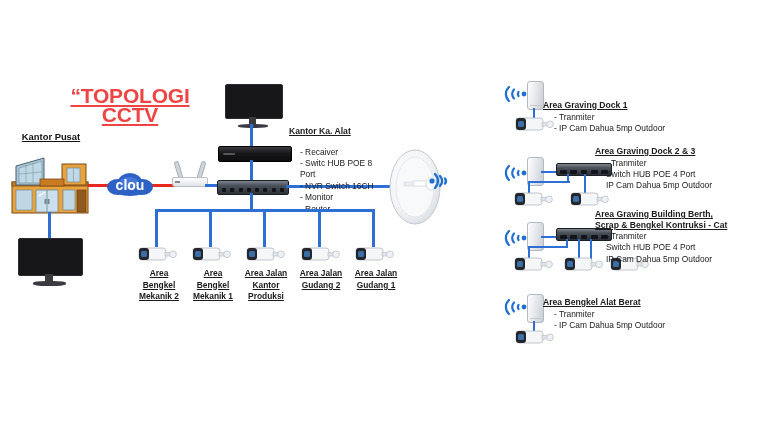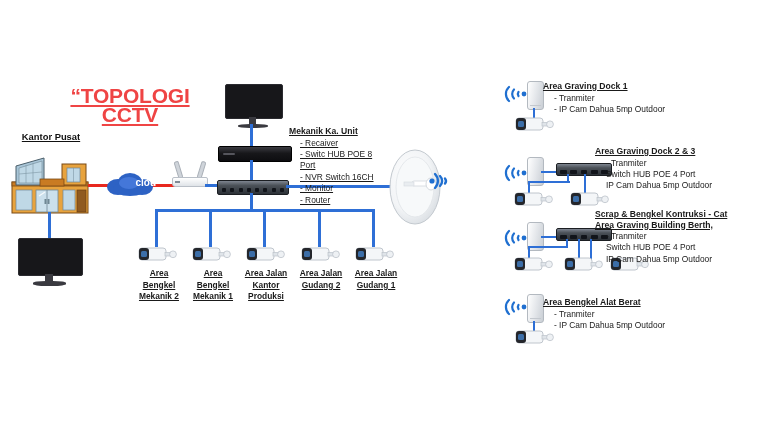--- a/index.html
+++ b/index.html
@@ -76,22 +76,22 @@
   
   .rtr-body{
     position:absolute;background:linear-gradient(#ffffff,#dfe3e8);
     border:1px solid #b9bfc7;border-radius:2px 2px 3px 3px;
   }
   .ant{position:absolute;background:#cfd4da;border:1px solid #aab0b8;border-radius:2px;}
 
   
   .cloud{position:absolute;}
   .cloud-txt{
-    position:absolute;color:#ffffff;font-size:10px;font-weight:bold;
-    text-align:right;width:100%;top:5px;left:0;
+    position:absolute;color:#ffffff;font-size:14px;font-weight:bold;
+    text-align:center;width:100%;top:5px;left:0;
   }
 
   
   .dish{position:absolute;}
 
   
   .cam{position:absolute;width:42px;height:17px;}
 
   
   .cpe{position:absolute;width:15px;height:27px;
@@ -229,22 +229,22 @@
       <g fill="none" stroke="#1F6FD0" stroke-width="2.4" stroke-linecap="round">
         <path d="M6 4 A10 10 0 0 1 6 18"></path>
         <path d="M11 6 A7 7 0 0 1 11 16"></path>
         <path d="M16 8.5 A4 4 0 0 1 16 13.5"></path>
       </g>
       <circle cx="3" cy="11" r="2.6" fill="#1F6FD0"></circle>
     </svg>
   </div>
 
   <div class="abs" style="left:289px;top:126px;">
-    <div class="hdr">Mekanik Ka. Unit</div>
-    <div class="lst" style="margin-top:1px;text-decoration:underline;">
+    <div class="hdr">Kantor Ka. Alat</div>
+    <div class="lst" style="margin-top:10px;">
       <div>- Recaiver</div>
       <div>- Switc HUB POE 8</div>
       <div>Port</div>
       <div>- NVR Switch 16CH</div>
       <div>- Monitor</div>
       <div>- Router</div>
     </div>
   </div>
 
   <div class="wire" style="left:250px;top:193px;width:3px;height:18px;"></div>
@@ -342,21 +342,21 @@
     <div class="wire" style="left:533px;top:108px;width:2.4px;height:14px;"></div>
     <div class="cam" style="left:513px;top:116px;">
       <svg viewBox="0 0 42 17" width="42" height="17">
         <rect x="3" y="2" width="27" height="12" rx="3" fill="#f4f6f8" stroke="#b9c0c7" stroke-width="0.9"></rect>
         <rect x="3" y="2" width="10" height="12" rx="3" fill="#24262b"></rect>
         <rect x="5" y="5" width="6" height="6" rx="1.5" fill="#3c6ea8"></rect>
         <rect x="29" y="6.5" width="6" height="3.5" fill="#dfe4e9" stroke="#bcc3ca" stroke-width="0.7"></rect>
         <circle cx="37" cy="8.3" r="3.4" fill="#eef1f4" stroke="#bcc3ca" stroke-width="0.8"></circle>
       </svg>
     </div>
-    <div class="abs" style="left:543px;top:81px;">
+    <div class="abs" style="left:543px;top:100px;">
       <div class="hdr">Area Graving Dock 1</div>
       <div class="lst" style="margin-top:1px;">
         <div>- Tranmiter</div>
         <div>- IP Cam Dahua 5mp Outdoor</div>
       </div>
     </div>
   </div>
 
   <div>
     <div class="wifi" style="left:503px;top:163px;width:24px;height:20px;">
@@ -463,22 +463,22 @@
     <div class="cam" style="left:608px;top:256px;">
       <svg viewBox="0 0 42 17" width="42" height="17">
         <rect x="3" y="2" width="27" height="12" rx="3" fill="#f4f6f8" stroke="#b9c0c7" stroke-width="0.9"></rect>
         <rect x="3" y="2" width="10" height="12" rx="3" fill="#24262b"></rect>
         <rect x="5" y="5" width="6" height="6" rx="1.5" fill="#3c6ea8"></rect>
         <rect x="29" y="6.5" width="6" height="3.5" fill="#dfe4e9" stroke="#bcc3ca" stroke-width="0.7"></rect>
         <circle cx="37" cy="8.3" r="3.4" fill="#eef1f4" stroke="#bcc3ca" stroke-width="0.8"></circle>
       </svg>
     </div>
     <div class="abs" style="left:595px;top:209px;">
+      <div class="hdr">Area Graving Building Berth,</div>
       <div class="hdr">Scrap &amp; Bengkel Kontruksi - Cat</div>
-      <div class="hdr">Area Graving Building Berth,</div>
       <div class="lst" style="margin-top:1px;">
         <div>- Tranmiter</div>
         <div>  Switch HUB POE 4 Port</div>
         <div>  IP Cam Dahua 5mp Outdoor</div>
       </div>
     </div>
   </div>
 
   <div>
     <div class="wifi" style="left:503px;top:297px;width:24px;height:20px;">

